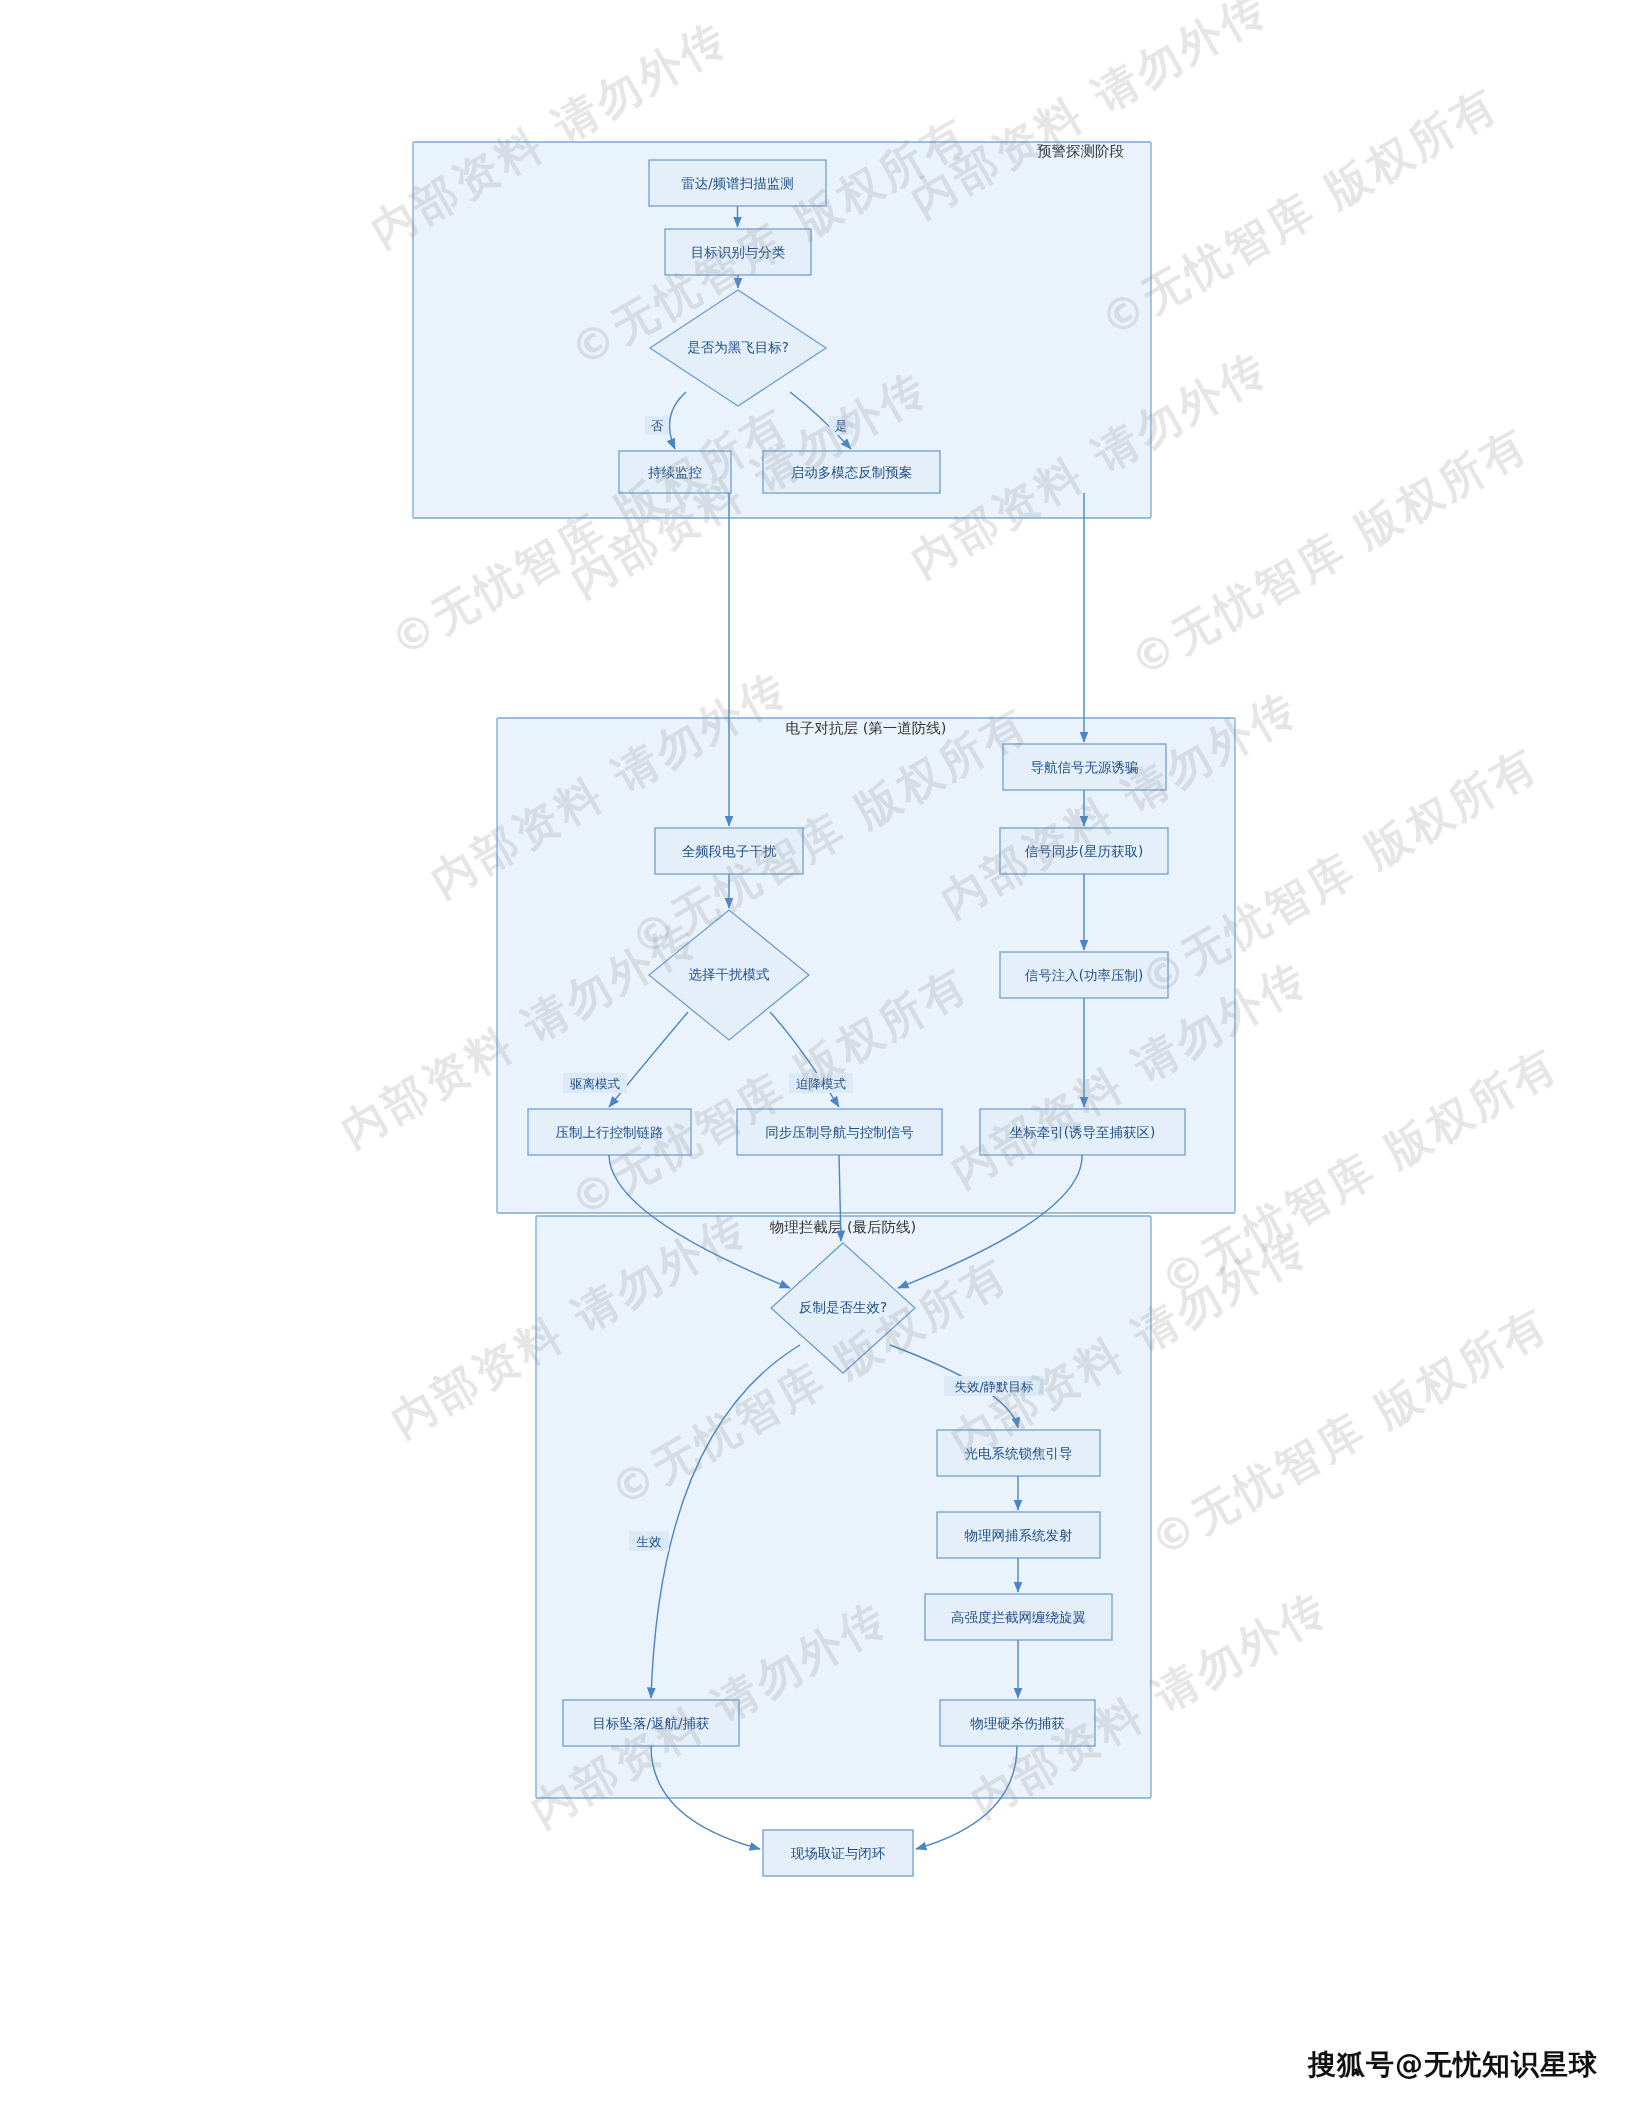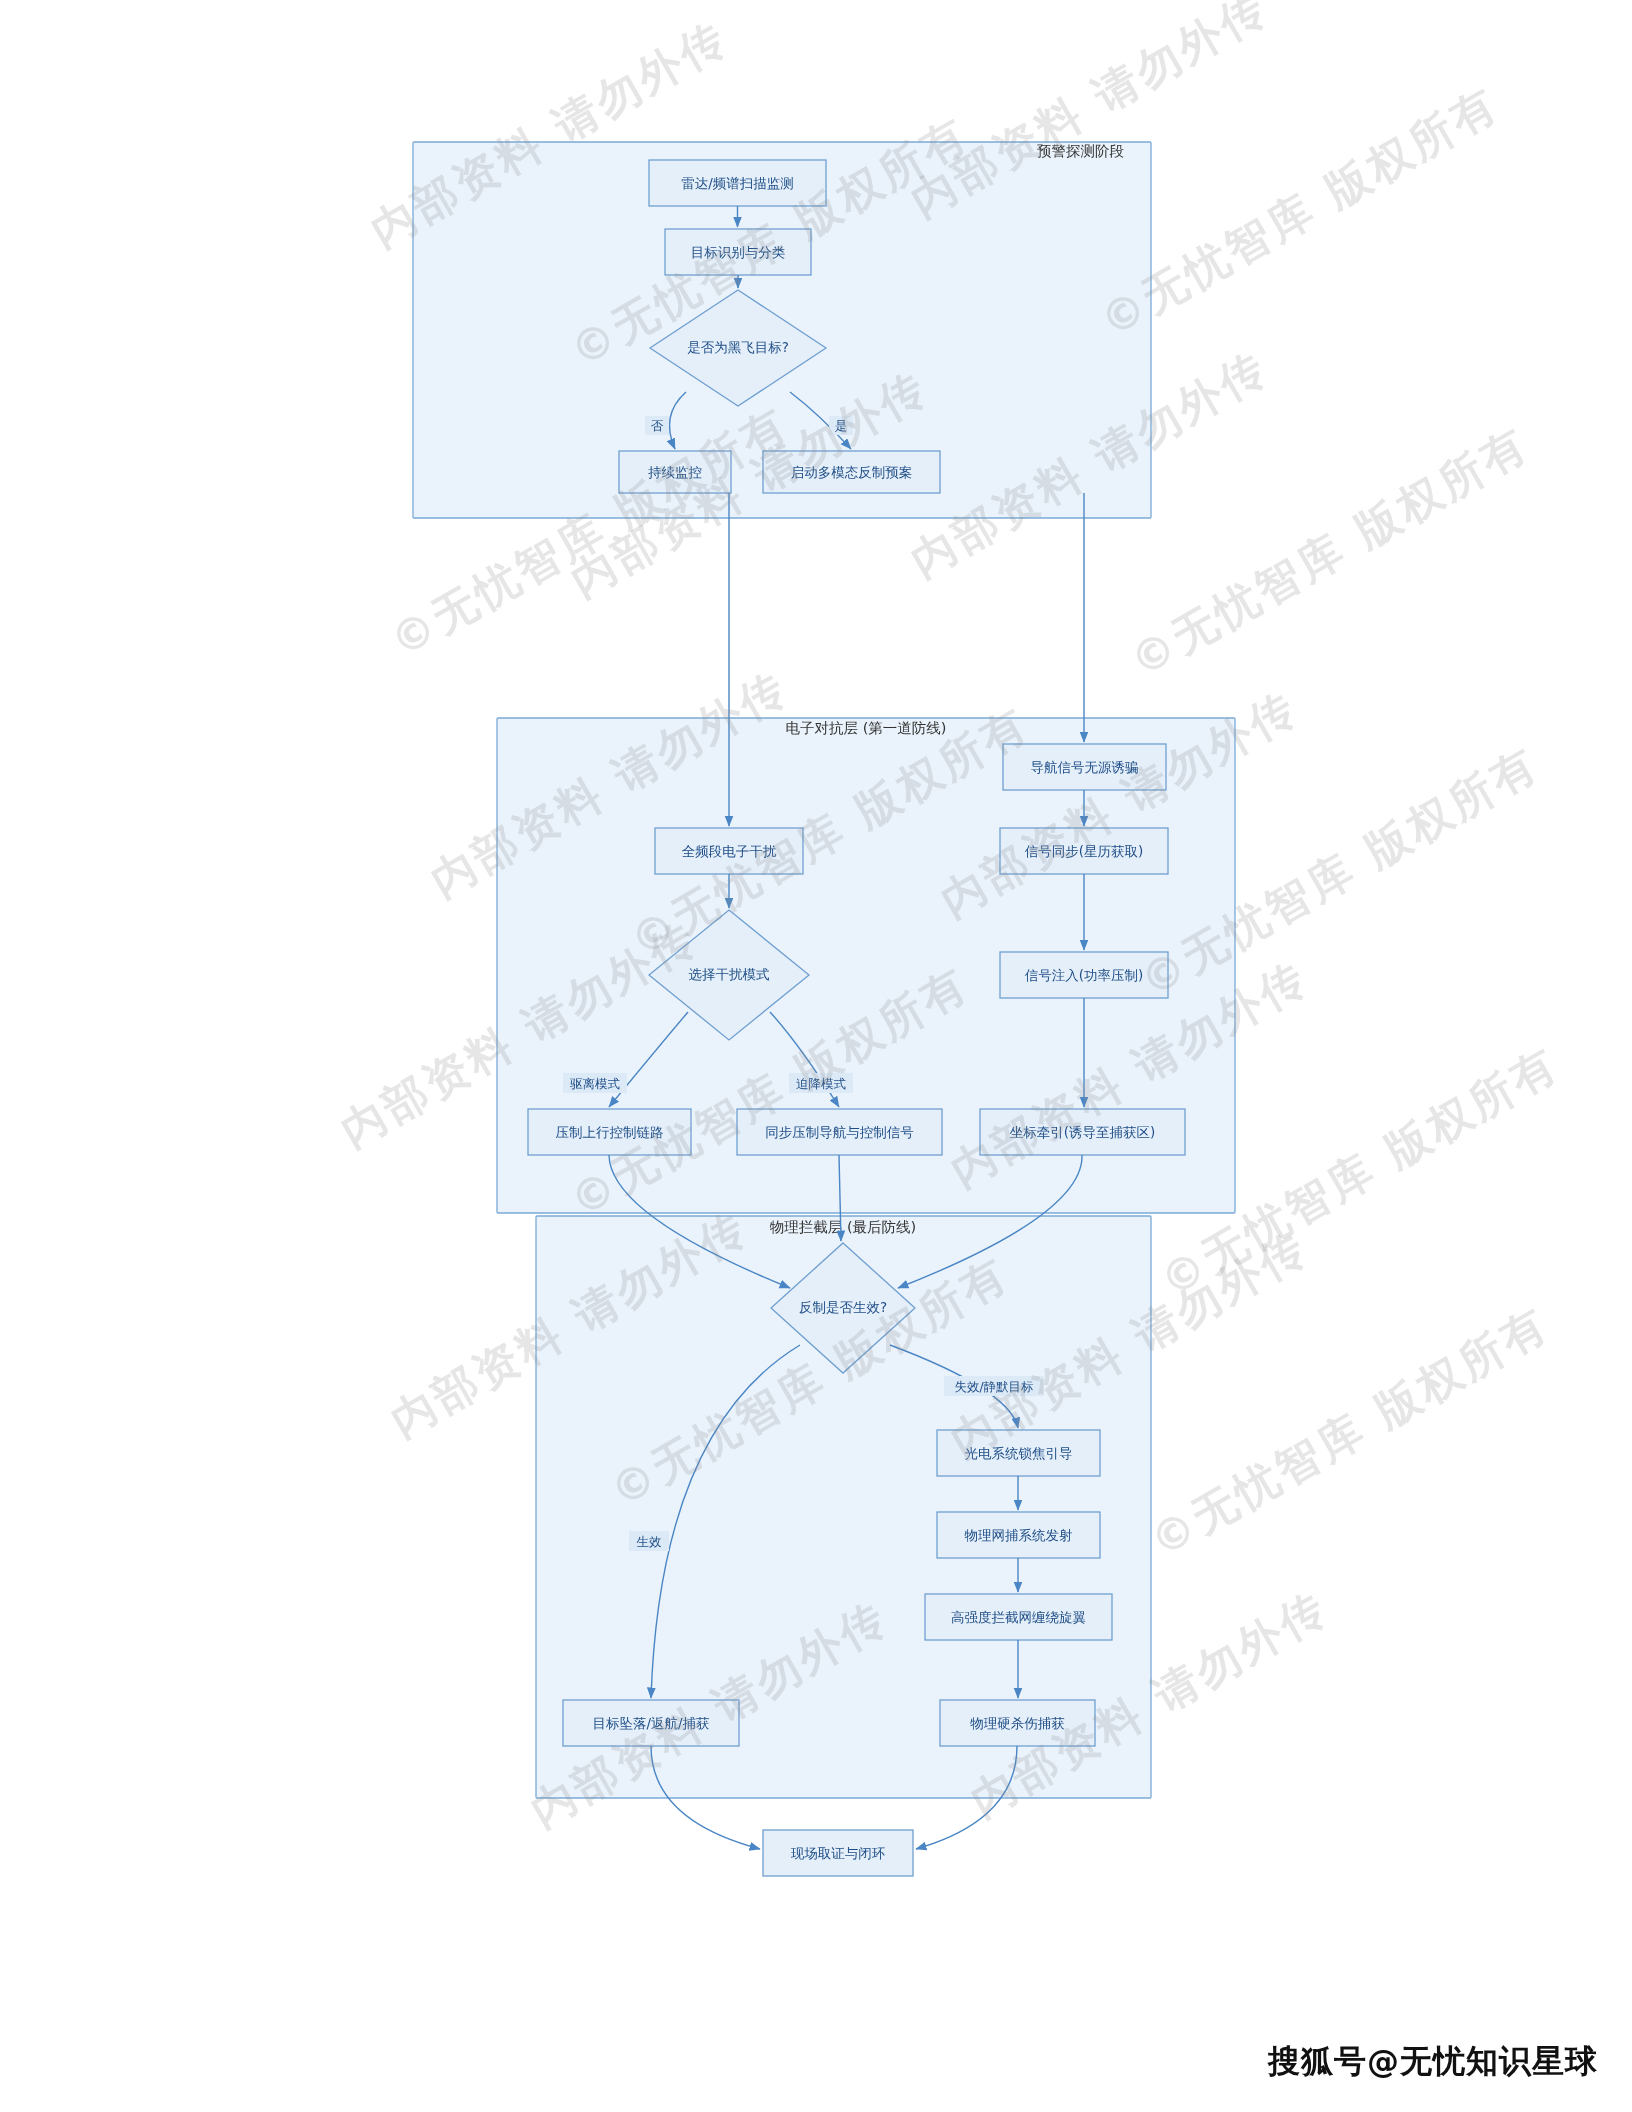--- a/index.html
+++ b/index.html
@@ -35,21 +35,21 @@
   
   .edge{fill:none;stroke:#4a86c5;stroke-width:1.4;}
   .edge-label{fill:#1f4e86;font-size:12.5px;text-anchor:middle;
               dominant-baseline:middle;
               font-family:"DejaVu Sans","Liberation Sans",sans-serif;}
   .edge-label-bg{fill:#dce9f7;}
 
   
   #footer{position:absolute;right:34px;bottom:28px;z-index:8;
           display:flex;align-items:center;gap:4px;}
-  #footer .f-txt{font-size:32px;font-weight:700;color:#111;
+  #footer .f-txt{font-size:28px;font-weight:700;color:#111;
       font-family:"DejaVu Sans","Liberation Sans",sans-serif;
       text-shadow:1px 1px 0 rgba(255,255,255,.9);letter-spacing:1px;}
 </style>
 </head>
 <body>
 
 <div id="canvas">
 
   <div id="watermarks">
     <div class="wm" style="left:360px;  top:210px;">内部资料 请勿外传</div>

